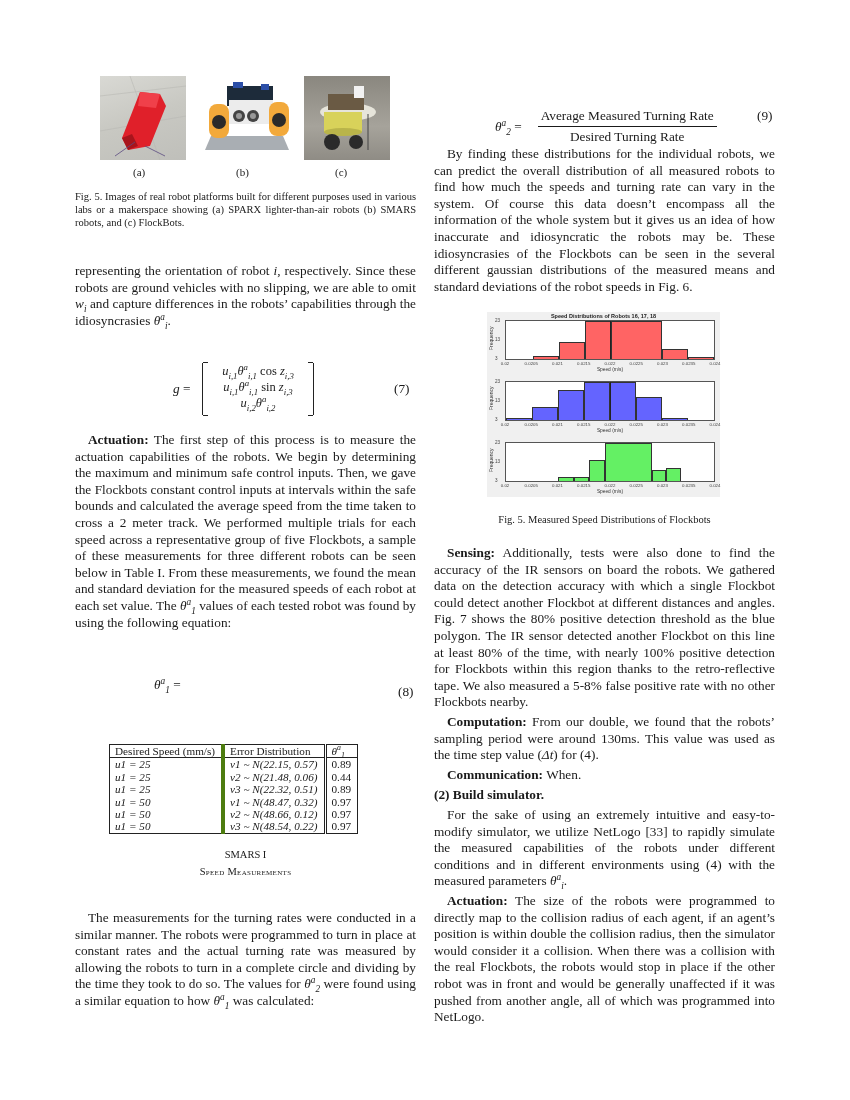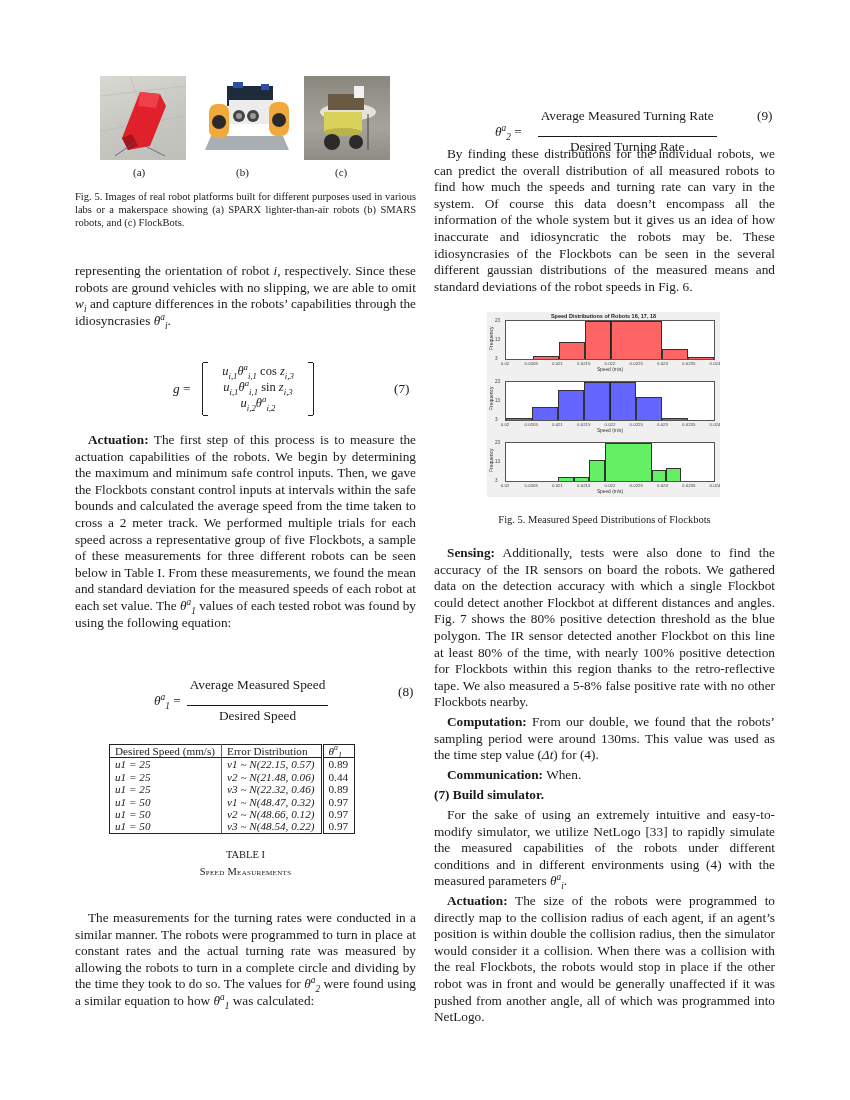--- a/index.html
+++ b/index.html
@@ -18,35 +18,35 @@
   .photo.a { left: 0; width: 86px; background: linear-gradient(160deg,#d9d9d4 0%,#c8c8c2 50%,#bfbfba 100%); }
   .photo.b { left: 103px; width: 88px; background: #ffffff; }
   .photo.c { left: 204px; width: 86px; background: linear-gradient(180deg,#8a877f 0%,#a6a39b 60%,#8f8c85 100%); }
   .subcap { position: absolute; top: 166px; font-size: 11px; }
   .figcap { font-size: 10.5px; line-height: 12.8px; text-align: justify; }
 
   
   .eq { position: absolute; font-size: 13.3px; }
   .eqnum { position: absolute; font-size: 13.3px; }
   .frac { display: inline-flex; flex-direction: column; align-items: center; vertical-align: middle; }
-  .frac .num { padding: 0 3px 12px; border-bottom: 1px solid #1a1a1a; }
+  .frac .num { padding: 0 3px 2px; border-bottom: 1px solid #1a1a1a; }
   .frac .den { padding-top: 2px; }
 
   
   .matrix { position: absolute; left: 202px; top: 363px; width: 112px; height: 52px; border-left: 1.2px solid #222; border-right: 1.2px solid #222; }
   .matrix::before, .matrix::after { content: ""; position: absolute; width: 5px; height: 100%; border-top: 1.2px solid #222; border-bottom: 1.2px solid #222; top: -1px; }
   .matrix::before { left: 0; }
   .matrix::after { right: 0; }
   .matrix .row { text-align: center; font-size: 12.5px; line-height: 16px; }
 
   
   table.t1 { position: absolute; left: 109px; top: 744px; border-collapse: collapse; font-size: 11.2px; border: 1px solid #222; }
   table.t1 td, table.t1 th { padding: 0 6px 0 5px; line-height: 12.4px; text-align: left; font-weight: normal; white-space: nowrap; }
   table.t1 th { border-bottom: 1px solid #222; }
-  table.t1 .c2 { border-left: 1px solid #4d7c0f; }
+  table.t1 .c2 { border-left: 4px solid #4d7c0f; }
   table.t1 .c3 { border-left: 3px double #222; text-align: left; }
   .tcap { position: absolute; left: 75px; width: 341px; text-align: center; font-size: 10.5px; }
   .smallcaps { font-variant: small-caps; letter-spacing: 0.3px; }
 
   
   .chart { position: absolute; left: 487px; top: 312px; width: 233px; height: 185px; background: #f0f0f0; }
   .chart-title { position: absolute; top: 1px; left: 0; width: 100%; text-align: center; font-family: "Liberation Sans", sans-serif; font-size: 5.5px; font-weight: bold; }
   .panel { position: absolute; left: 18px; width: 210px; height: 40px; background: #fff; border: 0.6px solid #555; }
   .ylab { position: absolute; left: 1px; font-family: "Liberation Sans", sans-serif; font-size: 5px; transform: rotate(-90deg); transform-origin: left top; color: #333; }
   .ytick { position: absolute; left: 8px; font-family: "Liberation Sans", sans-serif; font-size: 4.6px; color: #444; }
@@ -114,24 +114,20 @@
   <div class="row it">u<sub>i,1</sub>θ<sup>a</sup><sub>i,1</sub> <span style="font-style:normal">cos</span> z<sub>i,3</sub></div>
   <div class="row it">u<sub>i,1</sub>θ<sup>a</sup><sub>i,1</sub> <span style="font-style:normal">sin</span> z<sub>i,3</sub></div>
   <div class="row it">u<sub>i,2</sub>θ<sup>a</sup><sub>i,2</sub></div>
 </div>
 <div class="eqnum" style="left:394px; top:381px;">(7)</div>
 
 <p class="body abs" style="left:75px; top:432px; width:341px;"><b>Actuation:</b><span> The first step of this process is to measure the actuation capabilities of the robots. We begin by determining the maximum and minimum safe control inputs. Then, we gave the Flockbots constant control inputs at intervals within the safe bounds and calculated the average speed from the time taken to cross a 2 meter track. We performed multiple trials for each speed across a representative group of five Flockbots, a sample of these measurements for three different robots can be seen below in Table I. From these measurements, we found the mean and standard deviation for the measured speeds of each robot at each set value. The </span><span class="it">θ<sup>a</sup><sub>1</sub></span><span> values of each tested robot was found by using the following equation:</span></p>
 
 <div class="eq" style="left:154px; top:677px; display:flex; align-items:center; gap:6px;">
   <span class="it">θ<sup>a</sup><sub>1</sub> <span style="font-style:normal">=</span></span>
-  <span class="frac">
-    <span class="num">Average Measured Speed</span>
-    <span class="den">Desired Speed</span>
-  </span>
 </div>
 <div class="eqnum" style="left:398px; top:684px;">(8)</div>
 
 <table class="t1">
   <thead>
     <tr>
       <th>Desired Speed (mm/s)</th>
       <th class="c2">Error Distribution</th>
       <th class="c3 it">θ<sup>a</sup><sub>1</sub></th>
     </tr>
@@ -142,41 +138,41 @@
         <td class="c2 it">v1 ~ N(22.15, 0.57)</td>
         <td class="c3">0.89</td>
       </tr>
     <tr>
         <td class="it">u1 = 25</td>
         <td class="c2 it">v2 ~ N(21.48, 0.06)</td>
         <td class="c3">0.44</td>
       </tr>
     <tr>
         <td class="it">u1 = 25</td>
-        <td class="c2 it">v3 ~ N(22.32, 0.46)</td>
+        <td class="c2 it">v3 ~ N(22.32, 0.51)</td>
         <td class="c3">0.89</td>
       </tr>
     <tr>
         <td class="it">u1 = 50</td>
         <td class="c2 it">v1 ~ N(48.47, 0.32)</td>
         <td class="c3">0.97</td>
       </tr>
     <tr>
         <td class="it">u1 = 50</td>
         <td class="c2 it">v2 ~ N(48.66, 0.12)</td>
         <td class="c3">0.97</td>
       </tr>
     <tr>
         <td class="it">u1 = 50</td>
         <td class="c2 it">v3 ~ N(48.54, 0.22)</td>
         <td class="c3">0.97</td>
       </tr>
   </tbody>
 </table>
-<div class="tcap" style="top:849px;">TABLE I</div>
+<div class="tcap" style="top:849px;">SMARS I</div>
 <div class="tcap smallcaps" style="top:866px;">Speed Measurements</div>
 
 <p class="body abs" style="left:75px; top:910px; width:341px;"><span>The measurements for the turning rates were conducted in a similar manner. The robots were programmed to turn in place at constant rates and the actual turning rate was measured by allowing the robots to turn in a complete circle and dividing by the time they took to do so. The values for </span><span class="it">θ<sup>a</sup><sub>2</sub></span><span> were found using a similar equation to how </span><span class="it">θ<sup>a</sup><sub>1</sub></span><span> was calculated:</span></p>
 
 <div class="eq" style="left:495px; top:108px; display:flex; align-items:center; gap:16px;">
   <span class="it">θ<sup>a</sup><sub>2</sub> <span style="font-style:normal">=</span></span>
   <span class="frac">
     <span class="num">Average Measured Turning Rate</span>
     <span class="den">Desired Turning Rate</span>
   </span>
@@ -268,17 +264,17 @@
 </div>
 
 <p class="figcap abs" style="left:434px; top:514px; width:341px; text-align:center;">Fig. 5.   Measured Speed Distributions of Flockbots</p>
 
 <p class="body abs" style="left:434px; top:545px; width:341px;"><b>Sensing:</b><span> Additionally, tests were also done to find the accuracy of the IR sensors on board the robots. We gathered data on the detection accuracy with which a single Flockbot could detect another Flockbot at different distances and angles. Fig. 7 shows the 80% positive detection threshold as the blue polygon. The IR sensor detected another Flockbot on this line at least 80% of the time, with nearly 100% positive detection for Flockbots within this region thanks to the retro-reflective tape. We also measured a 5-8% false positive rate with no other Flockbots nearby.</span></p>
 
 <p class="body abs" style="left:434px; top:714px; width:341px;"><b>Computation:</b><span> From our double, we found that the robots’ sampling period were around 130ms. This value was used as the time step value (</span><span class="it">Δt</span><span>) for (4).</span></p>
 
 <p class="body abs" style="left:434px; top:767px; width:341px;"><b>Communication:</b><span> When.</span></p>
 
-<p class="body noindent abs" style="left:434px; top:787px; width:341px;"><b>(7) Build simulator.</b></p>
+<p class="body noindent abs" style="left:434px; top:787px; width:341px;"><b>(2) Build simulator.</b></p>
 
 <p class="body abs" style="left:434px; top:807px; width:341px;"><span>For the sake of using an extremely intuitive and easy-to-modify simulator, we utilize NetLogo [33] to rapidly simulate the measured capabilities of the robots under different conditions and in different environments using (4) with the measured parameters </span><span class="it">θ<sup>a</sup><sub>i</sub></span><span>.</span></p>
 
 <p class="body abs" style="left:434px; top:893px; width:341px;"><b>Actuation:</b><span> The size of the robots were programmed to directly map to the collision radius of each agent, if an agent’s position is within double the collision radius, then the simulator would consider it a collision. When there was a collision with the real Flockbots, the robots would stop in place if the other robot was in front and would be generally unaffected if it was pushed from another angle, all of which was programmed into NetLogo.</span></p>
 
 </body></html>

